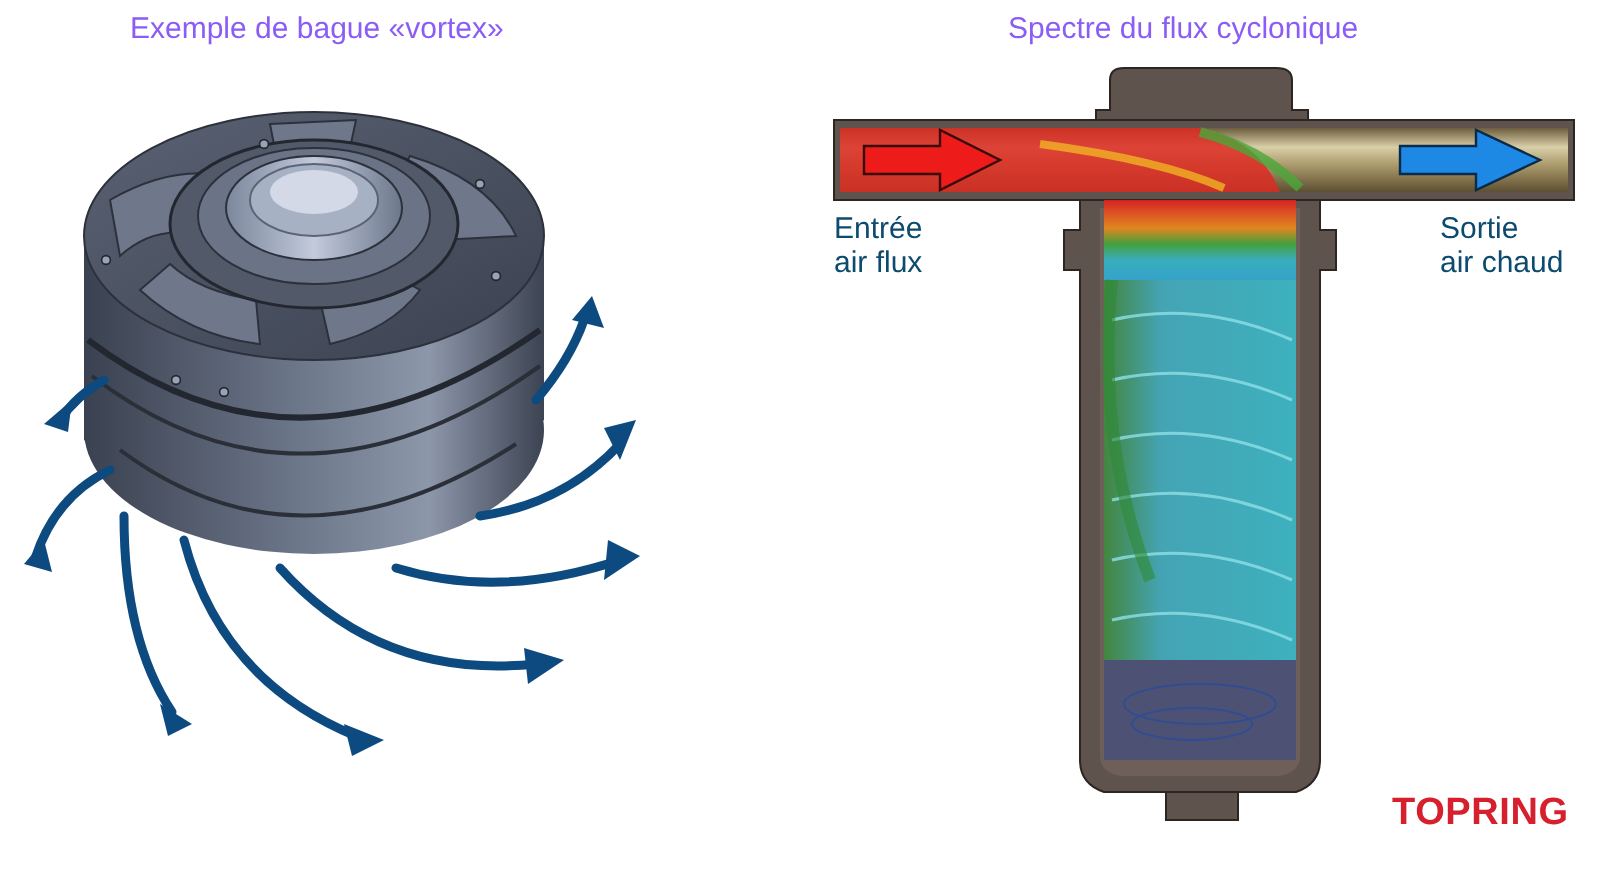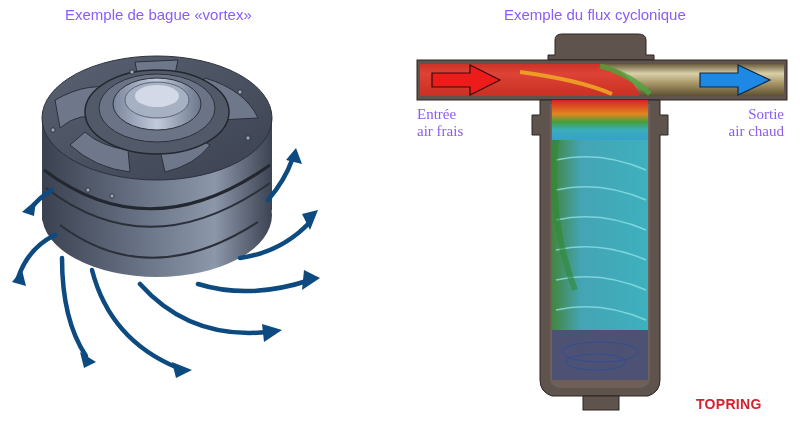--- a/index.html
+++ b/index.html
@@ -5,34 +5,34 @@
     html, body { margin: 0; padding: 0; }
     body {
       width: 800px; height: 436px; background: #ffffff; position: relative; overflow: hidden;
       font-family: "Liberation Sans", sans-serif;
     }
     .title {
       position: absolute; top: 6px; font-size: 15px; color: #8b5cf6; white-space: nowrap;
     }
     .title-left { left: 65px; }
     .title-right { left: 504px; }
-    .label { position: absolute; font-size: 15px; color: #8b5cf6; line-height: 17px; font-family: Liberation Serif, serif; }
+    .label { position: absolute; font-size: 15px; color: #0c4a6e; line-height: 17px; }
     .label-in { left: 417px; top: 106px; }
-    .label-out { left: 720px; top: 106px; text-align: right; width: 64px; }
+    .label-out { left: 720px; top: 106px; width: 64px; }
     .brand {
-      position: absolute; left: 696px; top: 396px; font-size: 14px; font-weight: bold;
+      position: absolute; left: 696px; top: 396px; font-size: 19px; font-weight: bold;
       color: #d6202e; letter-spacing: 0.3px;
     }
     svg { position: absolute; left: 0; top: 0; }
   </style>
 </head>
 <body>
 
 <div class="title title-left">Exemple de bague «vortex»</div>
-<div class="title title-right">Exemple du flux cyclonique</div>
+<div class="title title-right">Spectre du flux cyclonique</div>
 
 <svg width="800" height="436" viewBox="0 0 800 436">
   <defs>
     <linearGradient id="ringSide" x1="0" x2="1" y1="0" y2="0">
       <stop offset="0" stop-color="#3a4150"></stop>
       <stop offset="0.45" stop-color="#6b7588"></stop>
       <stop offset="0.75" stop-color="#8d97aa"></stop>
       <stop offset="1" stop-color="#3c4352"></stop>
     </linearGradient>
     <linearGradient id="ringTop" x1="0" x2="1" y1="0" y2="1">
@@ -155,20 +155,20 @@
     </g>
     <path d="M556 140 Q548 220 575 290" stroke="#2e8a36" stroke-width="6" fill="none" opacity="0.6"></path>
   </g>
 
   <polygon points="432,73 470,73 470,65 500,80 470,95 470,87 432,87" fill="#ee1b1b" stroke="#3a0a0a" stroke-width="1.2"></polygon>
   <polygon points="700,73 738,73 738,65 770,80 738,95 738,87 700,87" fill="#1e88e5" stroke="#0a2a4a" stroke-width="1.2"></polygon>
 </svg>
 
 <div class="label label-in">
   <div>Entrée</div>
-  <div>air frais</div>
+  <div>air flux</div>
 </div>
 <div class="label label-out">
   <div>Sortie</div>
   <div>air chaud</div>
 </div>
 
 <div class="brand">TOPRING</div>
 
 </body></html>

